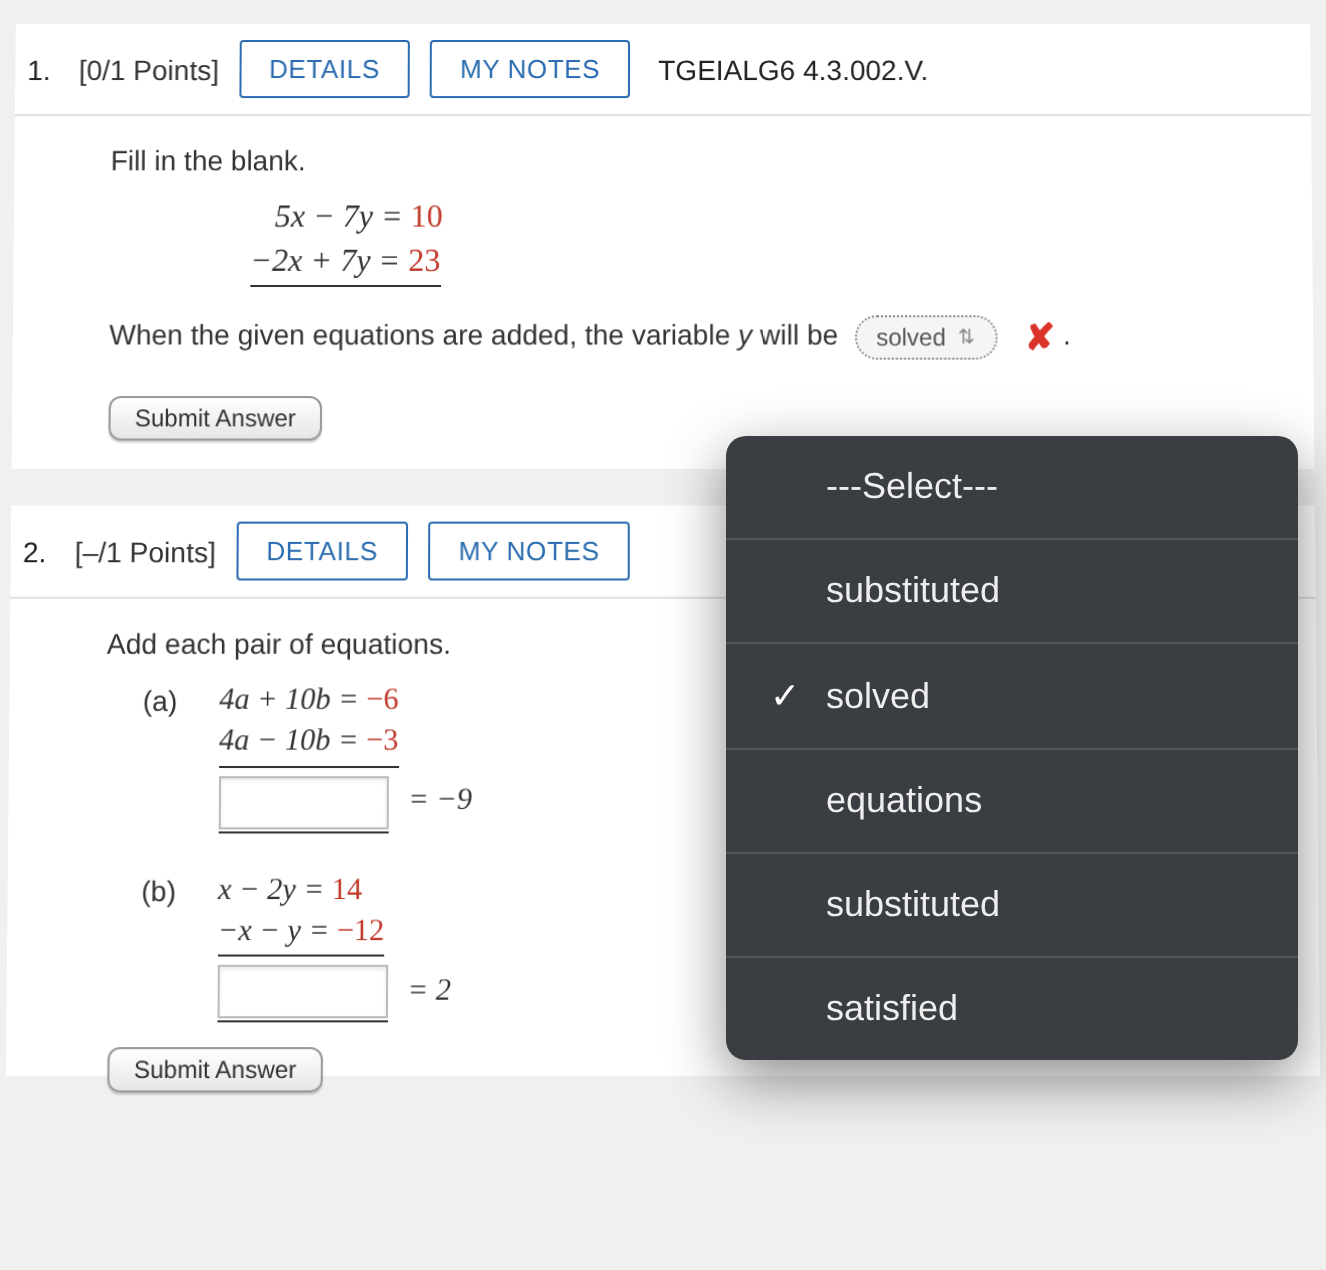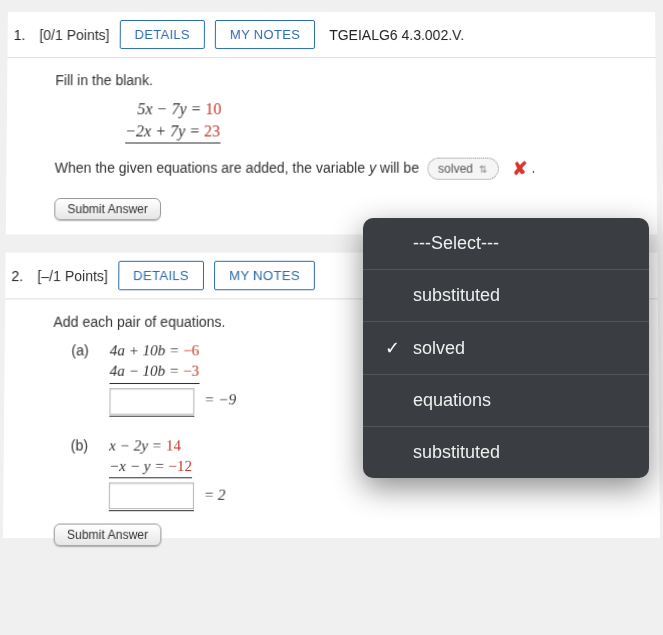--- a/index.html
+++ b/index.html
@@ -124,13 +124,17 @@
     <span>solved</span>
   </div>
   <div class="opt">
     <span class="check"></span>
     <span>equations</span>
   </div>
   <div class="opt">
     <span class="check"></span>
     <span>substituted</span>
   </div>
+  <div class="opt">
+    <span class="check"></span>
+    <span>satisfied</span>
+  </div>
 </div>
 
 </body></html>

